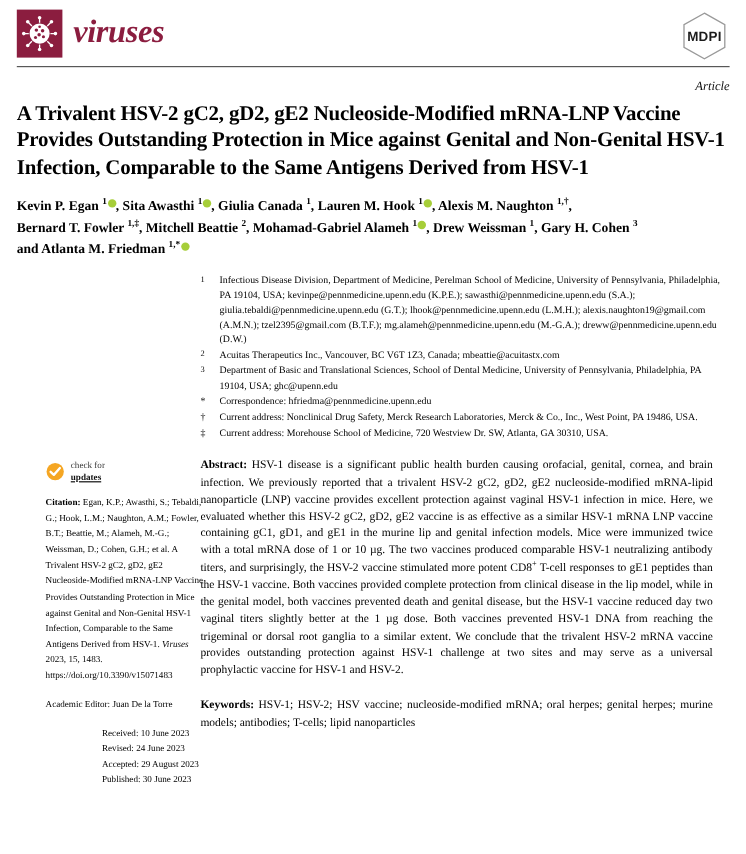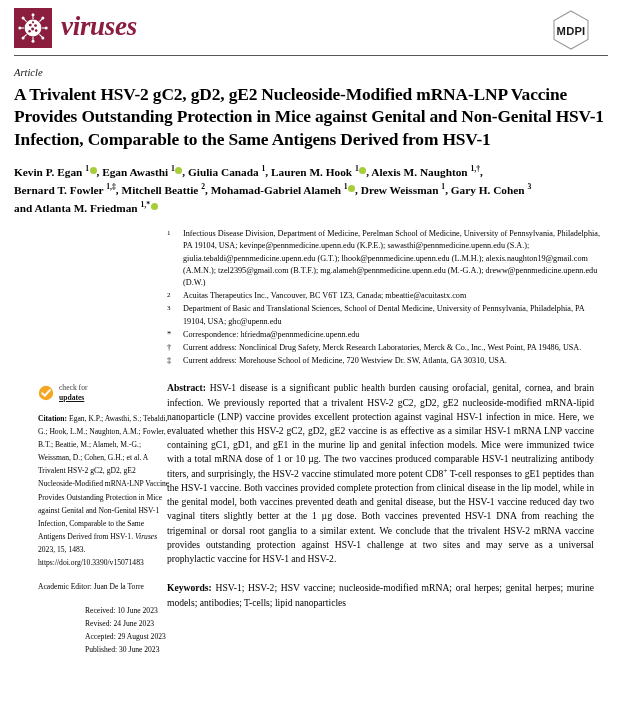--- a/index.html
+++ b/index.html
@@ -55,21 +55,21 @@
     font-weight: bold;
     font-size: 27px;
     color: #8b1d3f;
     margin-left: 9px;
     letter-spacing: -0.3px;
     line-height: 1;
     padding-bottom: 3px;
   }
   .mdpi-logo {
     position: absolute;
-    right: 16px;
+    right: 0;
     top: 1px;
     width: 42px;
     height: 42px;
   }
   .rule {
     position: absolute;
     left: 0;
     right: 0;
     bottom: 0;
     height: 0;
@@ -79,20 +79,21 @@
   
   .content {
     padding: 0 14px;
   }
   .article-type {
     font-style: italic;
     font-size: 10.5px;
     margin-top: 11px;
     margin-bottom: 5px;
     color: #111;
+    text-align: right;
   }
   .paper-title {
     font-family: "Liberation Serif", "DejaVu Serif", serif;
     font-weight: bold;
     font-size: 17.4px;
     line-height: 1.285;
     margin: 0 0 14px 0;
     letter-spacing: -0.15px;
   }
 
@@ -263,21 +264,21 @@
     <div class="rule"></div>
   </div>
 
   <div class="content">
 
     <div class="article-type">Article</div>
     <h1 class="paper-title">A Trivalent HSV-2 gC2, gD2, gE2 Nucleoside-Modified mRNA-LNP Vaccine Provides Outstanding Protection in Mice against Genital and Non-Genital HSV-1 Infection, Comparable to the Same Antigens Derived from HSV-1</h1>
 
     <div class="authors">
       <span>Kevin P. Egan</span> <sup>1</sup><span class="orcid"></span>,
-      <span>Egan Awasthi</span> <sup>1</sup><span class="orcid"></span>,
+      <span>Sita Awasthi</span> <sup>1</sup><span class="orcid"></span>,
       <span>Giulia Canada</span> <sup>1</sup>,
       <span>Lauren M. Hook</span> <sup>1</sup><span class="orcid"></span>,
       <span>Alexis M. Naughton</span> <sup>1,†</sup>,<br>
       <span>Bernard T. Fowler</span> <sup>1,‡</sup>,
       <span>Mitchell Beattie</span> <sup>2</sup>,
       <span>Mohamad-Gabriel Alameh</span> <sup>1</sup><span class="orcid"></span>,
       <span>Drew Weissman</span> <sup>1</sup>,
       <span>Gary H. Cohen</span> <sup>3</sup><br>
       <span>and Atlanta M. Friedman</span> <sup>1,*</sup><span class="orcid"></span>
     </div>

